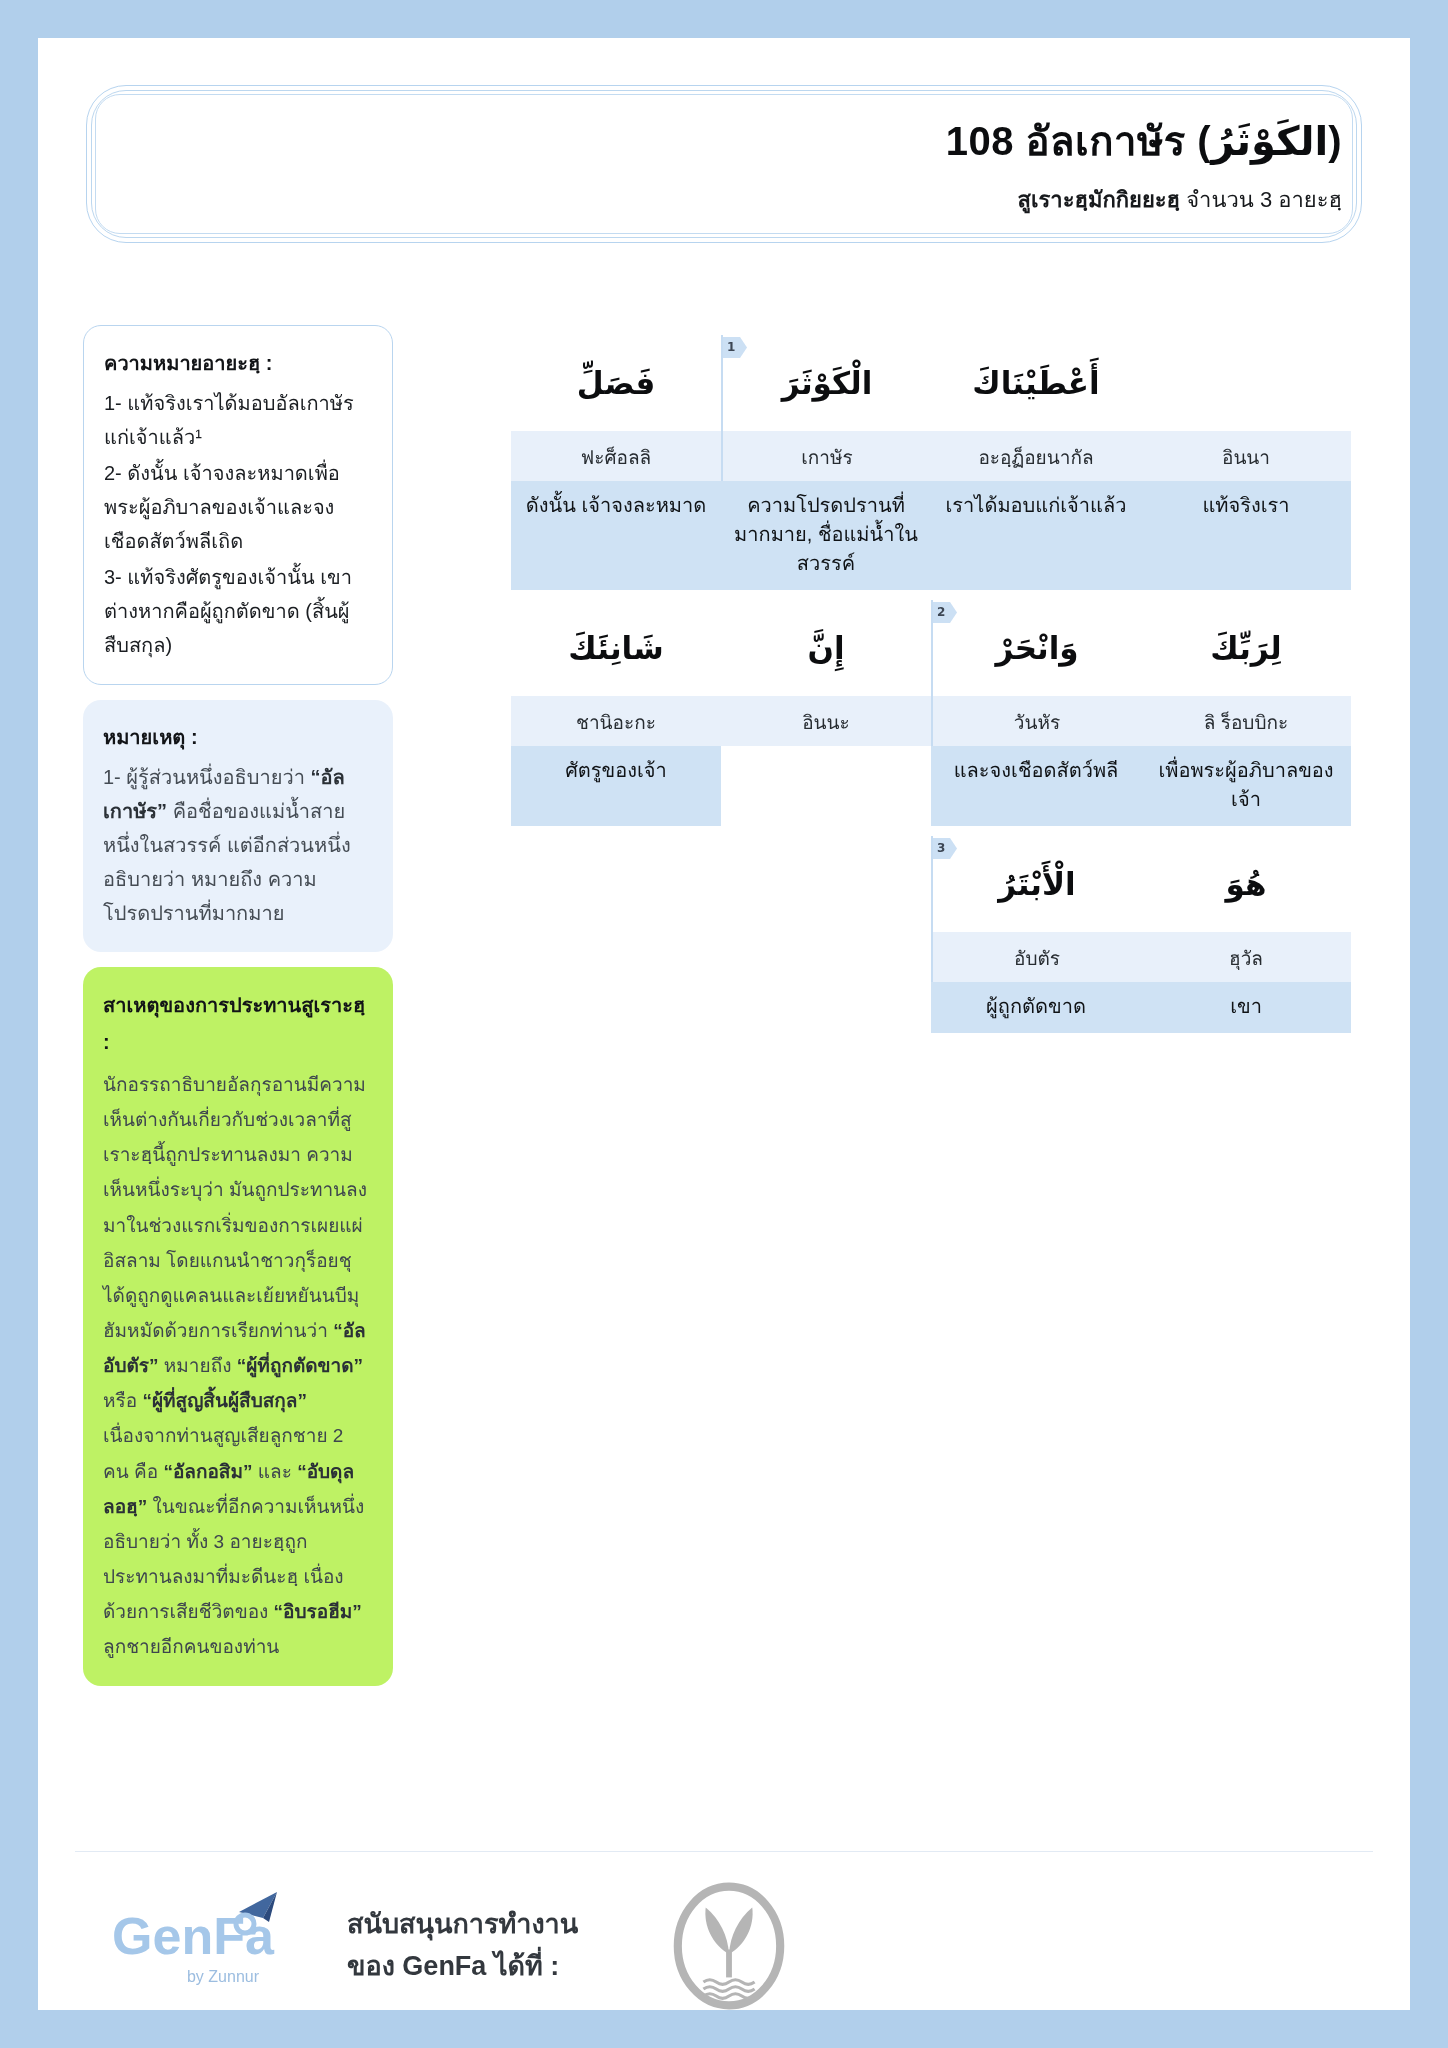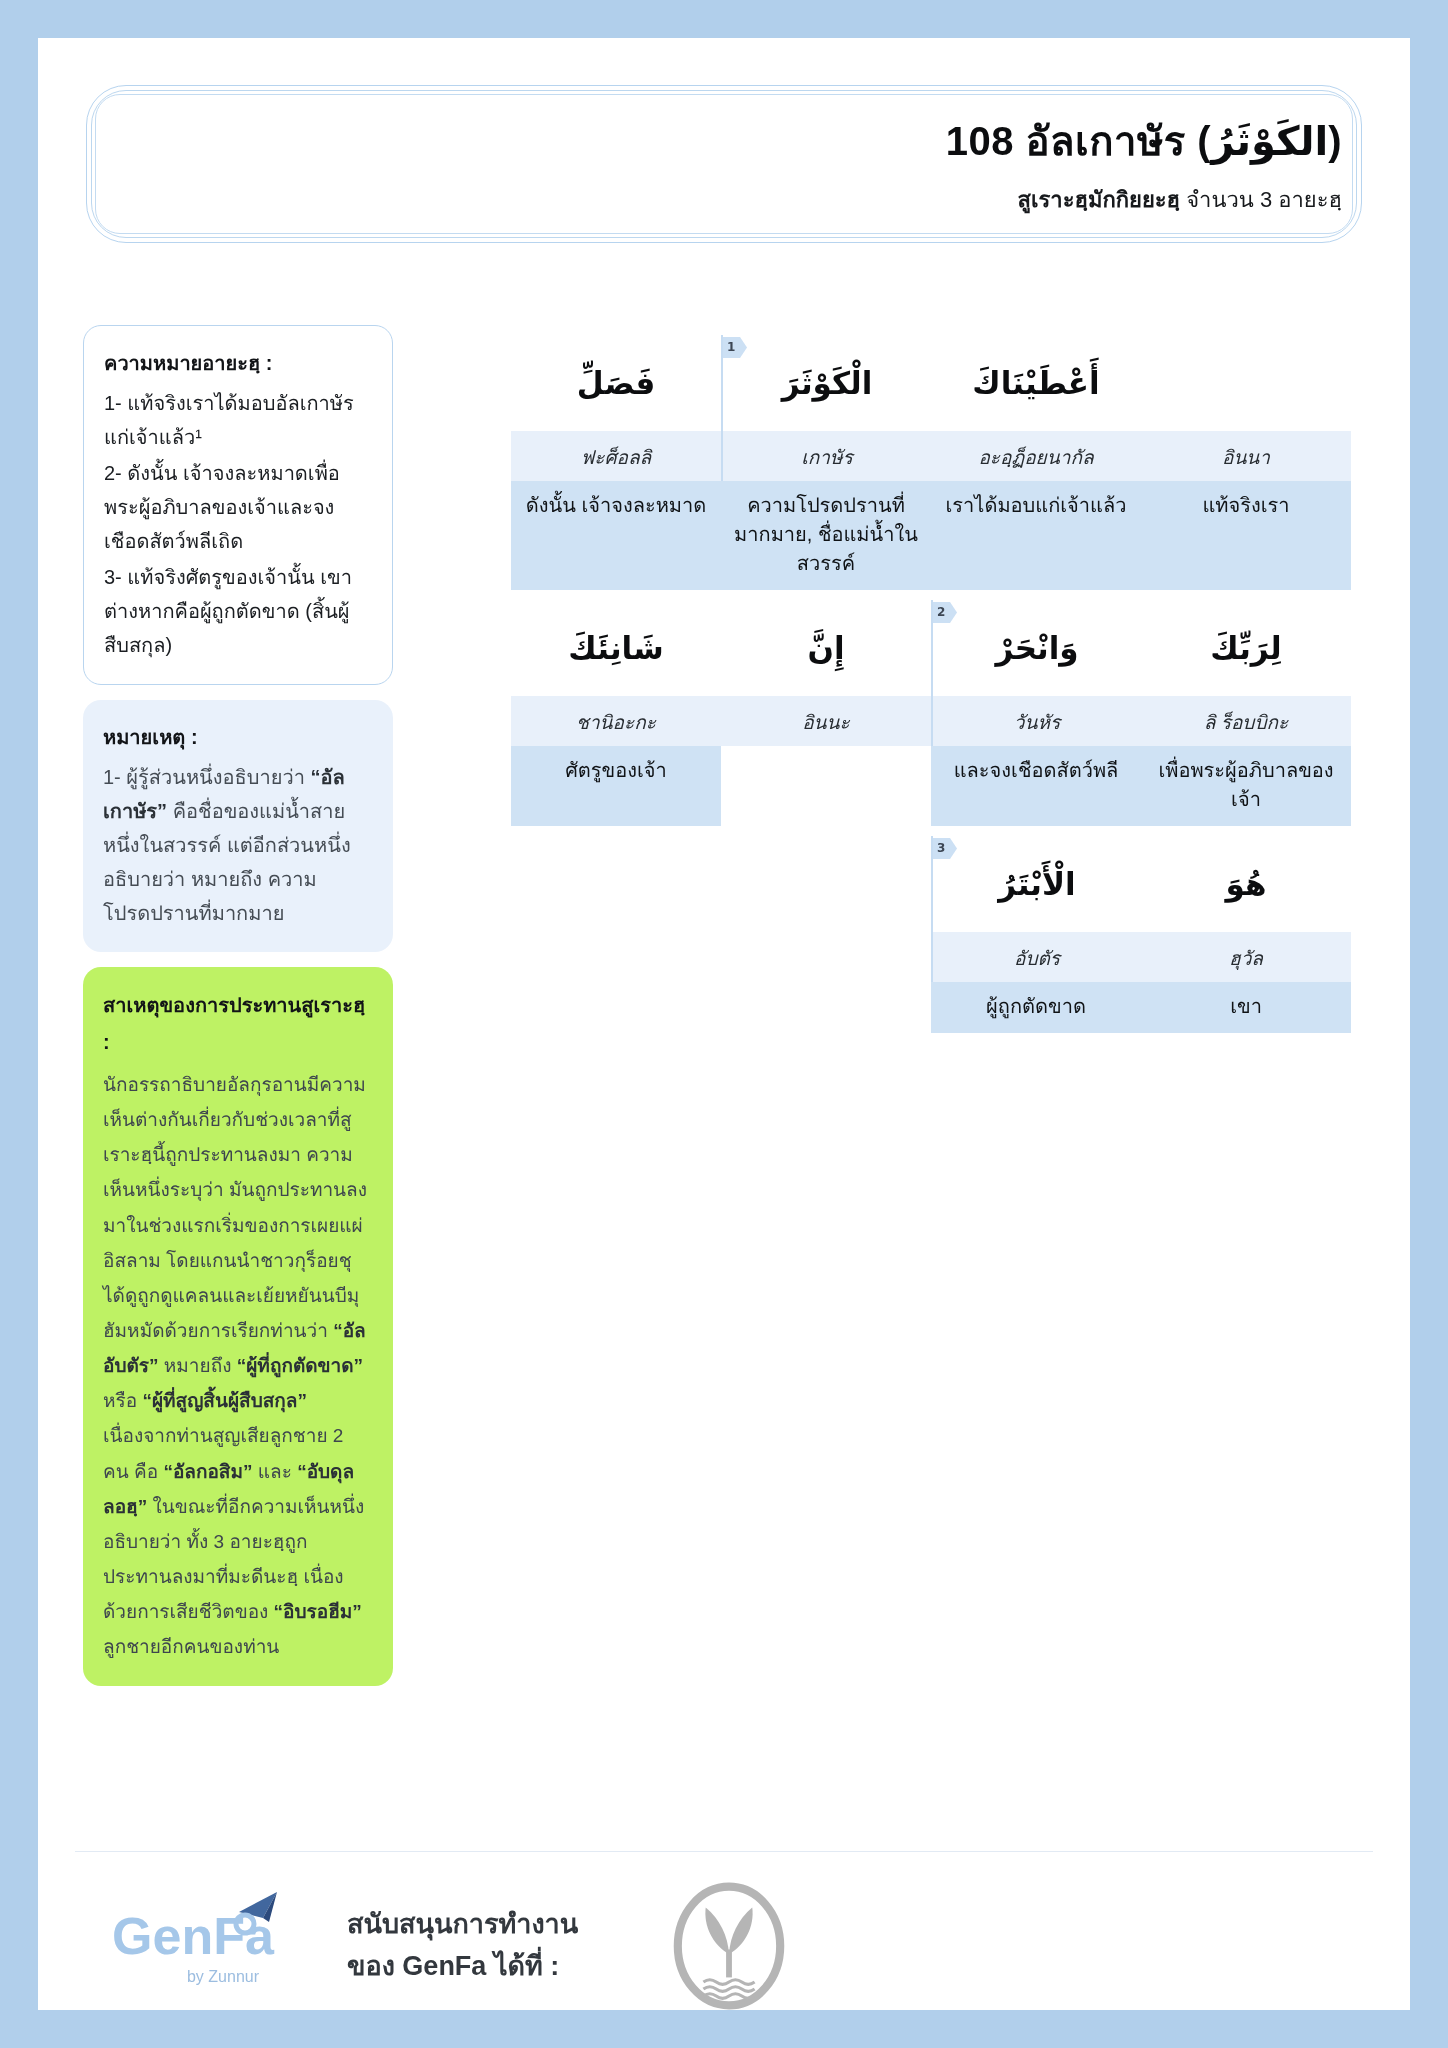--- a/index.html
+++ b/index.html
@@ -46,21 +46,21 @@
   .c1{grid-column:1} .c2{grid-column:2} .c3{grid-column:3} .c4{grid-column:4}
   .arabic {
     position:relative; height:96px;
     display:flex; align-items:center; justify-content:center;
     font-family:"DejaVu Sans","Liberation Sans",sans-serif;
     font-size:31px; font-weight:600; color:#0c0d0f;
     direction:rtl;
   }
   .translit {
     background:#e8f0fa; min-height:46px; padding:11px 6px 9px 6px;
-    font-size:19px; color:#272c31;font-style:italic;
+    font-size:19px; color:#272c31;
   }
   .meaning {
     background:#cfe2f4; min-height:48px; padding:10px 8px 12px 8px;
     font-size:20px; color:#101316; line-height:1.45;
   }
   .vstart { border-left:2px solid #c6dcf2; }
   .badge {
     position:absolute; top:2px; left:0;
     min-width:24px; height:21px; padding:0 7px 0 4px;
     background:#cce0f4; color:#3c4654;

